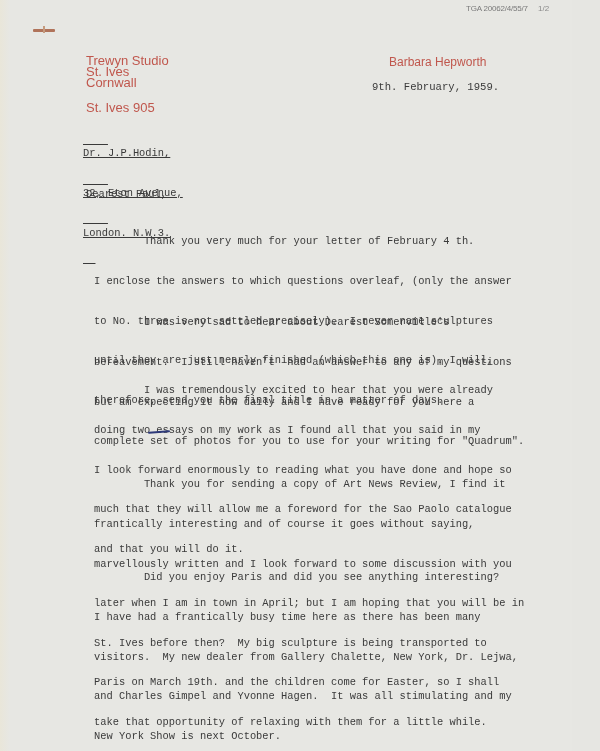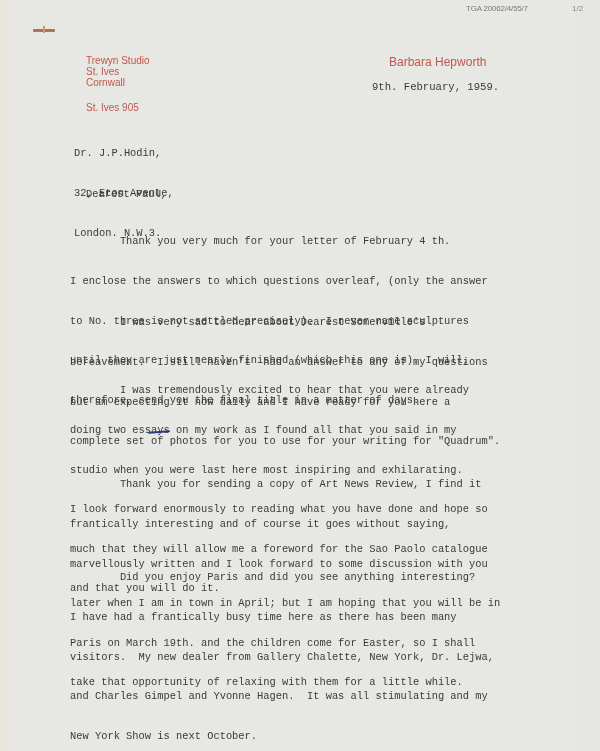--- a/index.html
+++ b/index.html
@@ -11,49 +11,49 @@
     .page {
       position: absolute; left: 0; top: 0; width: 572px; height: 751px;
       background: linear-gradient(90deg, #e9e6d9 0px, #e7e7e3 10px, #e7e7e3 590px, #e9e6d9 600px);
     }
     .archive-ref {
       position: absolute; top: 4px; left: 466px;
       font-family: "Liberation Sans", sans-serif; font-size: 8px; color: #7a7a7a;
       letter-spacing: -0.2px;
     }
     .page-num {
-      position: absolute; top: 4px; left: 572px;
+      position: absolute; top: 4px; left: 538px;
       font-family: "Liberation Sans", sans-serif; font-size: 8px; color: #8a8a8a;
     }
     .punch-mark {
       position: absolute; top: 29px; left: 33px; width: 22px; height: 3px;
       background: #b0735a; border-radius: 1px;
     }
     .punch-mark::after {
       content: ""; position: absolute; left: 10px; top: -3px; width: 2px; height: 7px; background: #c59a7d;
     }
     .letterhead {
       position: absolute; left: 86px; top: 55px;
-      font-family: "Liberation Sans", sans-serif; font-size: 10px; color: #c0574d;
+      font-family: "Liberation Sans", sans-serif; font-size: 13px; color: #c0574d;
       line-height: 11px;
     }
     .letterhead .phone { margin-top: 14px; }
     .letterhead-name {
       position: absolute; left: 389px; top: 55px;
       font-family: "Liberation Sans", sans-serif; font-size: 12px; color: #c0574d;
     }
     .typed {
       font-family: "Liberation Mono", "DejaVu Sans Mono", monospace;
       color: #3a3a3a; font-size: 10.4px; line-height: 13.2px;
       white-space: pre; position: absolute;
     }
     .date { left: 372px; top: 81px; font-size: 10.6px; }
-    .address { left: 74px; top: 121px; }
+    .address { left: 83px; top: 121px; text-decoration: underline; }
     .salutation { left: 86px; top: 188px; }
-    .para { left: 70px; }
+    .para { left: 94px; }
     .p1 { top: 209px; }
     .p2 { top: 290px; }
     .p3 { top: 358px; }
     .p4 { top: 452px; }
     .p5 { top: 545px; }
     .line { display: block; height: 13.2px; }
     .ink-underline {
       position: absolute; left: 148px; top: 431px; width: 22px; height: 2px;
       background: #2e3a7a; border-radius: 2px; transform: rotate(-4deg);
     }
@@ -95,32 +95,32 @@
   <div class="typed para p2">
     <span class="line">        I was very sad to hear about Dearest Somerville's</span>
     <span class="line">bereavement.  I still haven't  had an answer to any of my questions</span>
     <span class="line">but am expecting it now daily and I have ready for you here a</span>
     <span class="line">complete set of photos for you to use for your writing for "Quadrum".</span>
   </div>
 
   <div class="typed para p3">
     <span class="line">        I was tremendously excited to hear that you were already</span>
     <span class="line">doing two essays on my work as I found all that you said in my</span>
-    <span class="line">studio when you were last here most inspiring and exhilarating.</span>
     <span class="line">I look forward enormously to reading what you have done and hope so</span>
     <span class="line">much that they will allow me a foreword for the Sao Paolo catalogue</span>
     <span class="line">and that you will do it.</span>
   </div>
   <div class="ink-underline"></div>
 
   <div class="typed para p4">
     <span class="line">        Thank you for sending a copy of Art News Review, I find it</span>
     <span class="line">frantically interesting and of course it goes without saying,</span>
     <span class="line">marvellously written and I look forward to some discussion with you</span>
     <span class="line">later when I am in town in April; but I am hoping that you will be in</span>
+    <span class="line">St. Ives before then?  My big sculpture is being transported to</span>
     <span class="line">Paris on March 19th. and the children come for Easter, so I shall</span>
     <span class="line">take that opportunity of relaxing with them for a little while.</span>
   </div>
 
   <div class="typed para p5">
     <span class="line">        Did you enjoy Paris and did you see anything interesting?</span>
     <span class="line">I have had a frantically busy time here as there has been many</span>
     <span class="line">visitors.  My new dealer from Gallery Chalette, New York, Dr. Lejwa,</span>
     <span class="line">and Charles Gimpel and Yvonne Hagen.  It was all stimulating and my</span>
     <span class="line">New York Show is next October.</span>

